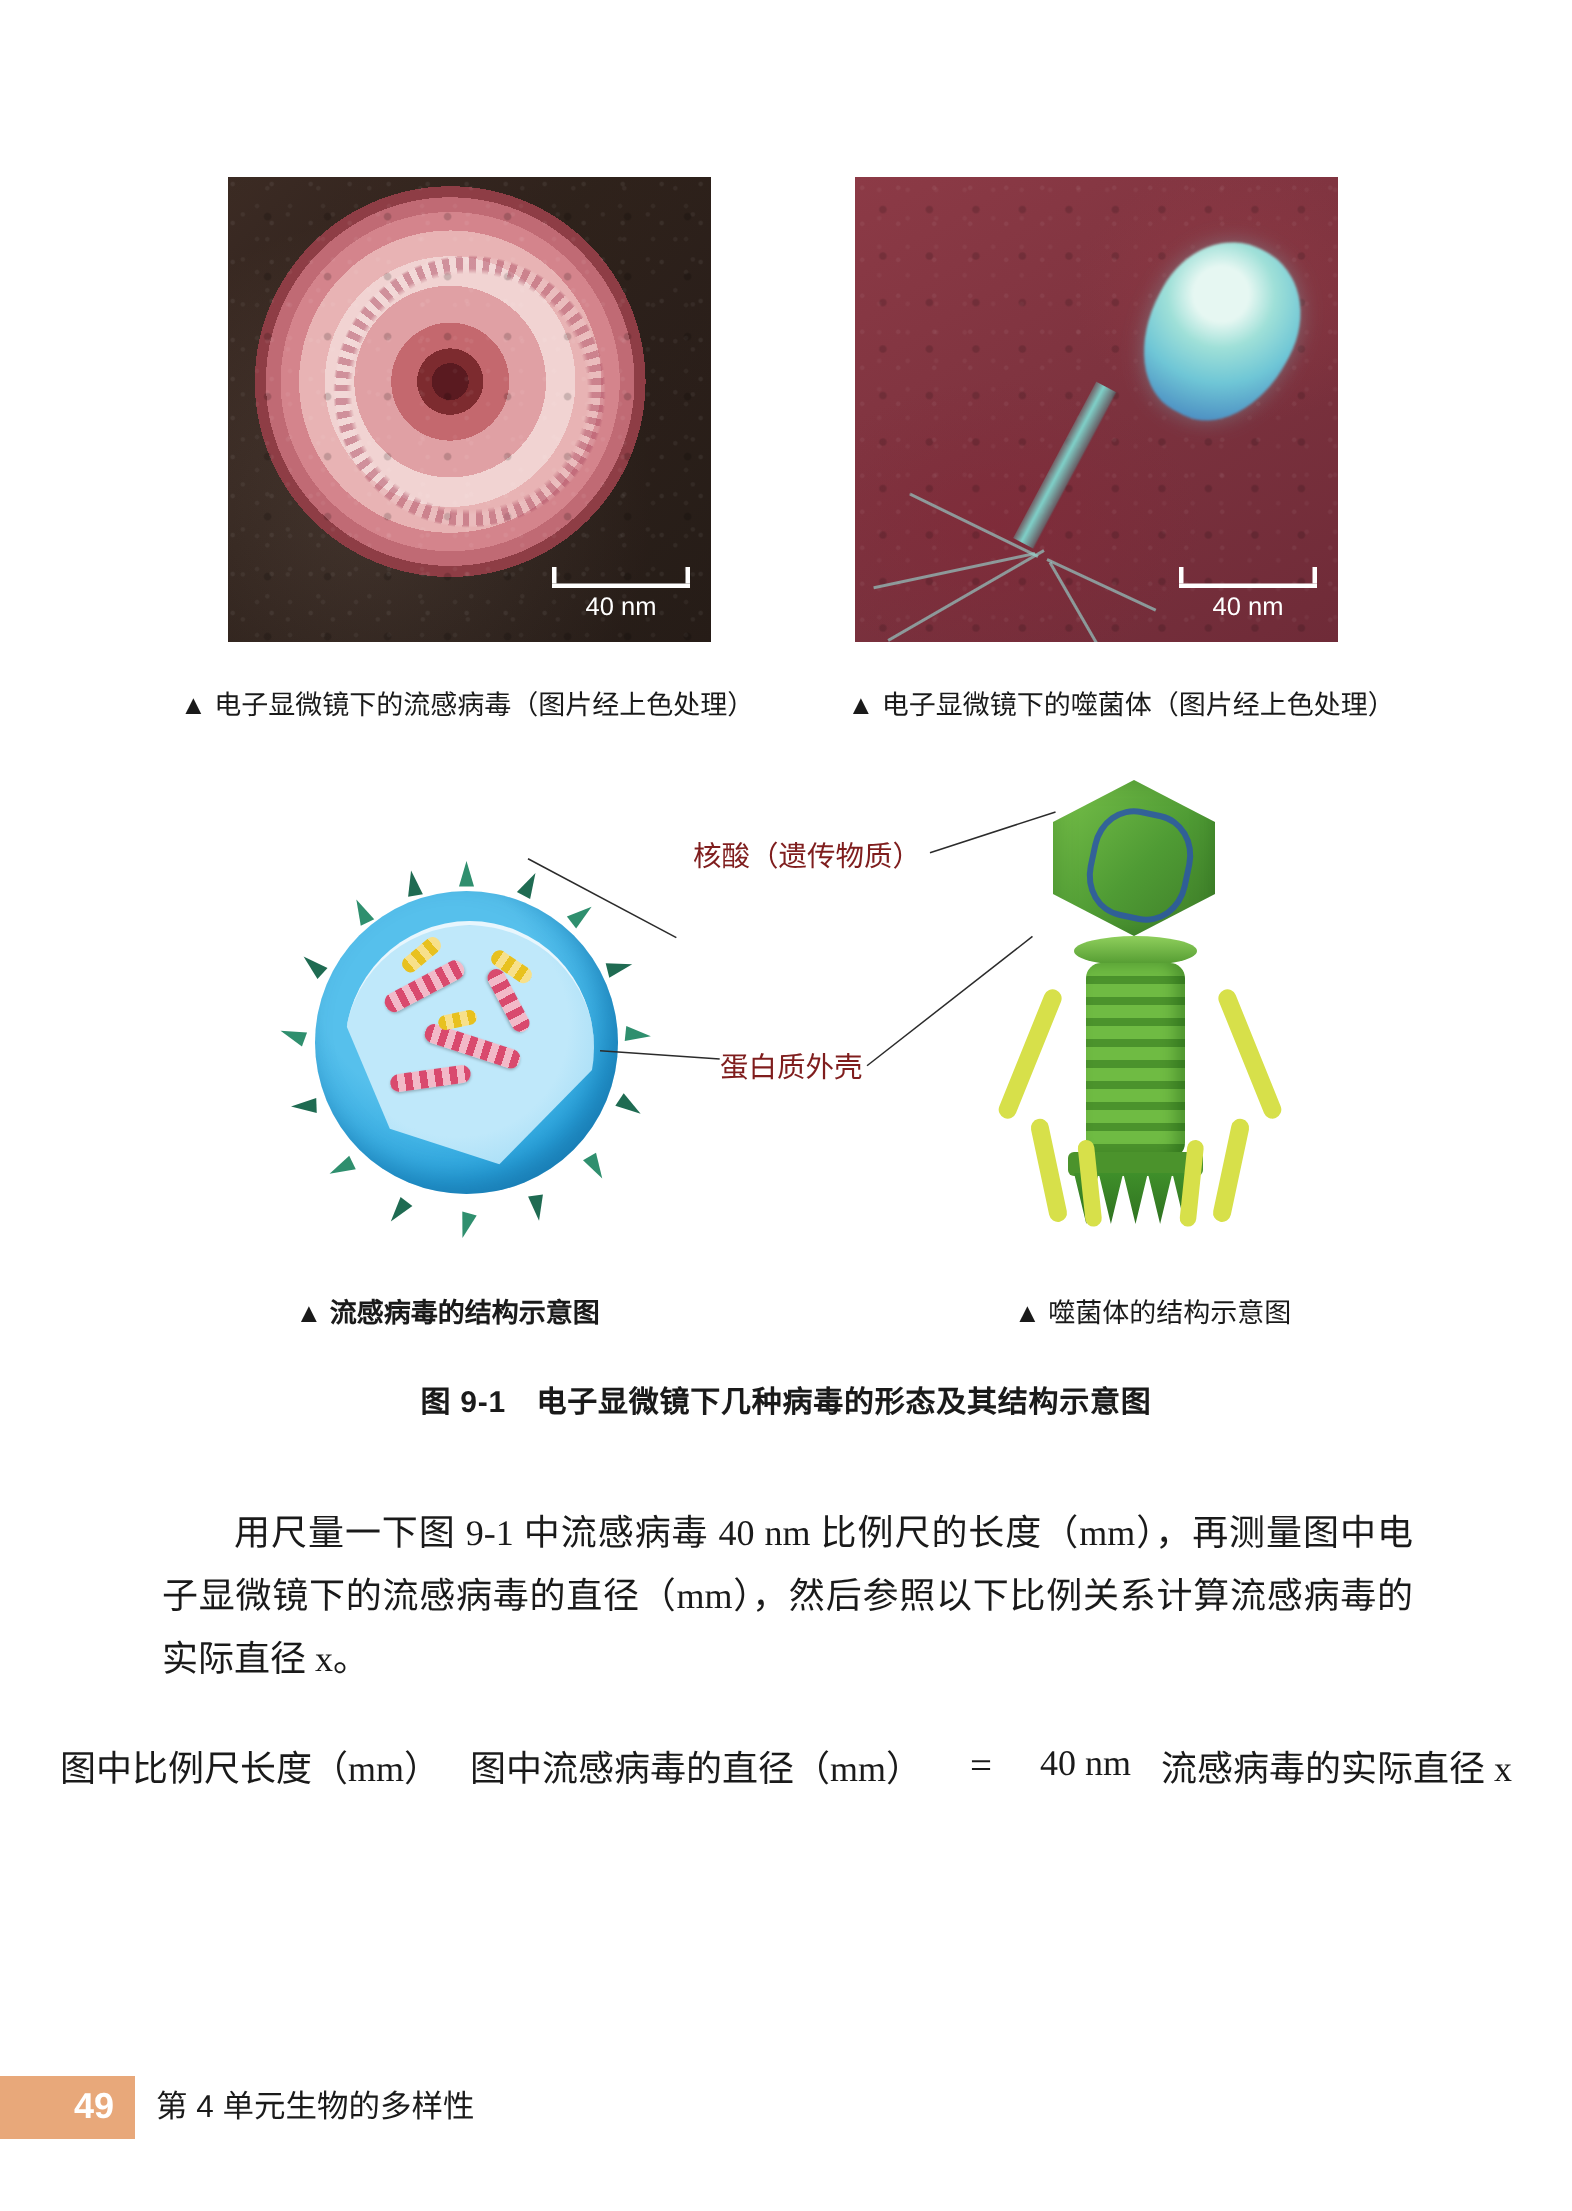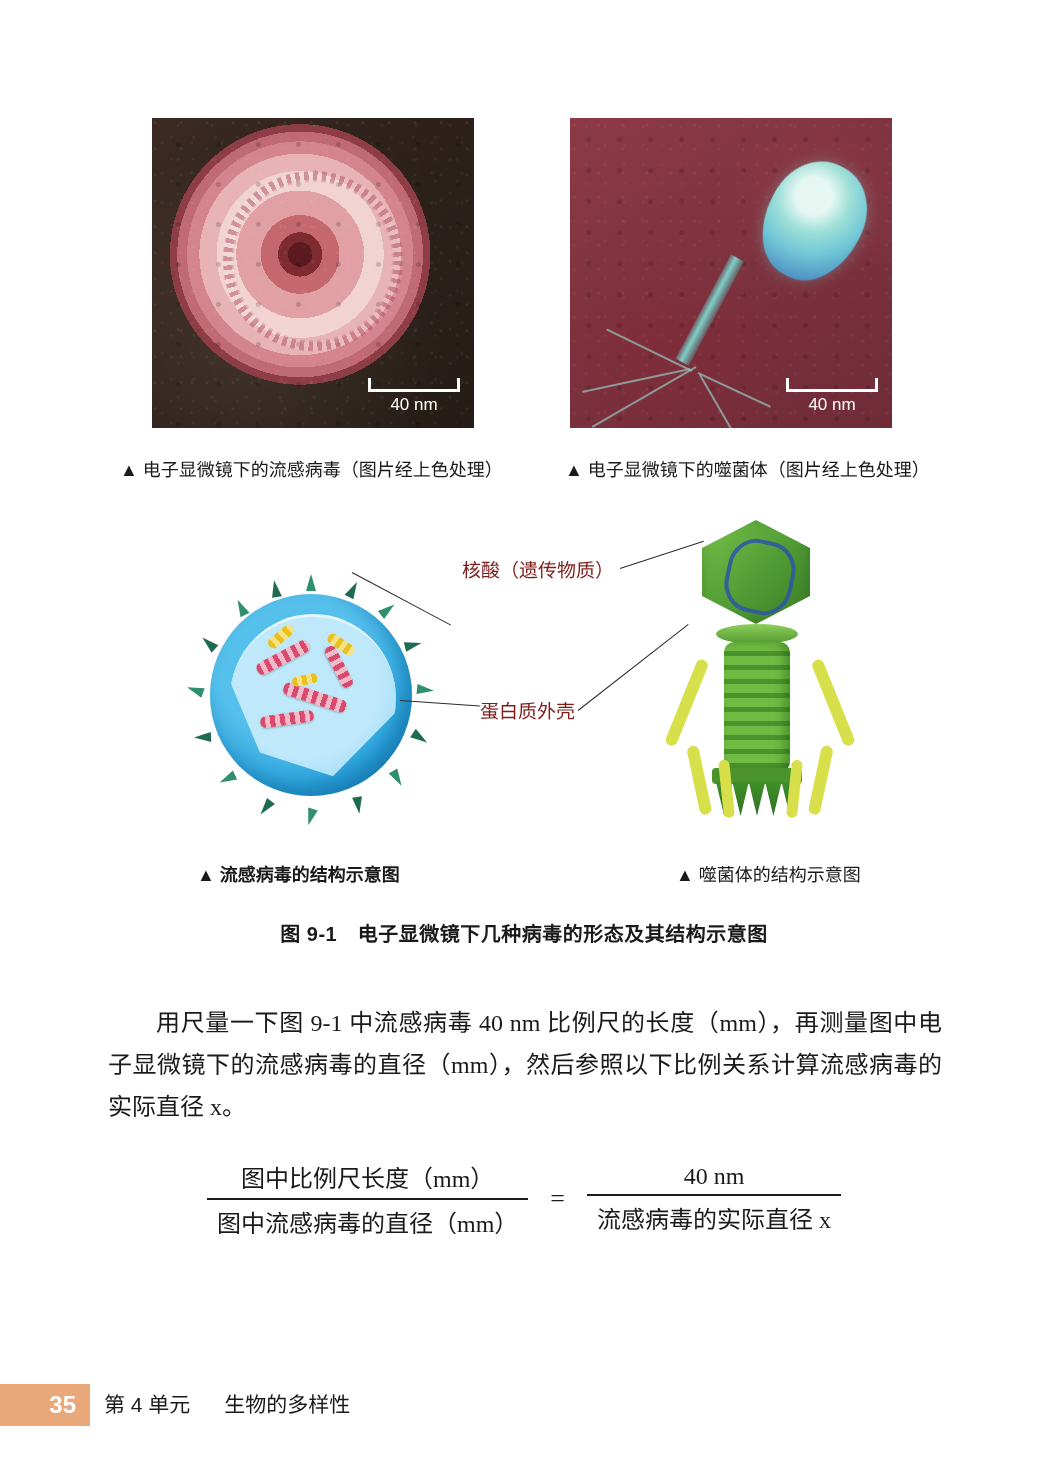--- a/index.html
+++ b/index.html
@@ -323,21 +323,21 @@
     left: 0;
     width: 1048px;
     display: flex;
     justify-content: center;
     align-items: center;
     gap: 22px;
     font-size: 24px;
   }
   .frac {
     display: flex;
-    flex-direction: column;
+    flex-direction: row;
     align-items: center;
   }
   .frac .num, .frac .den {
     padding: 4px 10px;
     white-space: nowrap;
   }
   .frac .rule {
     width: 100%;
     height: 2px;
     background: #1a1a1a;
@@ -371,21 +371,21 @@
   }
   .footer-text {
     position: absolute;
     left: 104px;
     top: 4px;
     font-family: "Liberation Sans", "DejaVu Sans", sans-serif;
     font-size: 21px;
     color: #1a1a1a;
     line-height: 34px;
   }
-  .footer-text .unit { margin-right: 34px; }
+  .footer-text .unit { margin-right: 0; }
 </style>
 </head>
 <body>
 
 <div class="photo-row">
 
   <div class="photo photo-left">
     <div class="em-flu">
       <div class="spikes"></div>
     </div>
@@ -486,17 +486,17 @@
   </div>
   <div class="eq">=</div>
   <div class="frac">
     <div class="num">40 nm</div>
     <div class="rule"></div>
     <div class="den">流感病毒的实际直径 x</div>
   </div>
 </div>
 
 <div class="footer">
-  <div class="page-num-box">35</div>
+  <div class="page-num-box">49</div>
   <div class="footer-text">
     <span class="unit">第 4 单元</span><span>生物的多样性</span>
   </div>
 </div>
 
 </body></html>

